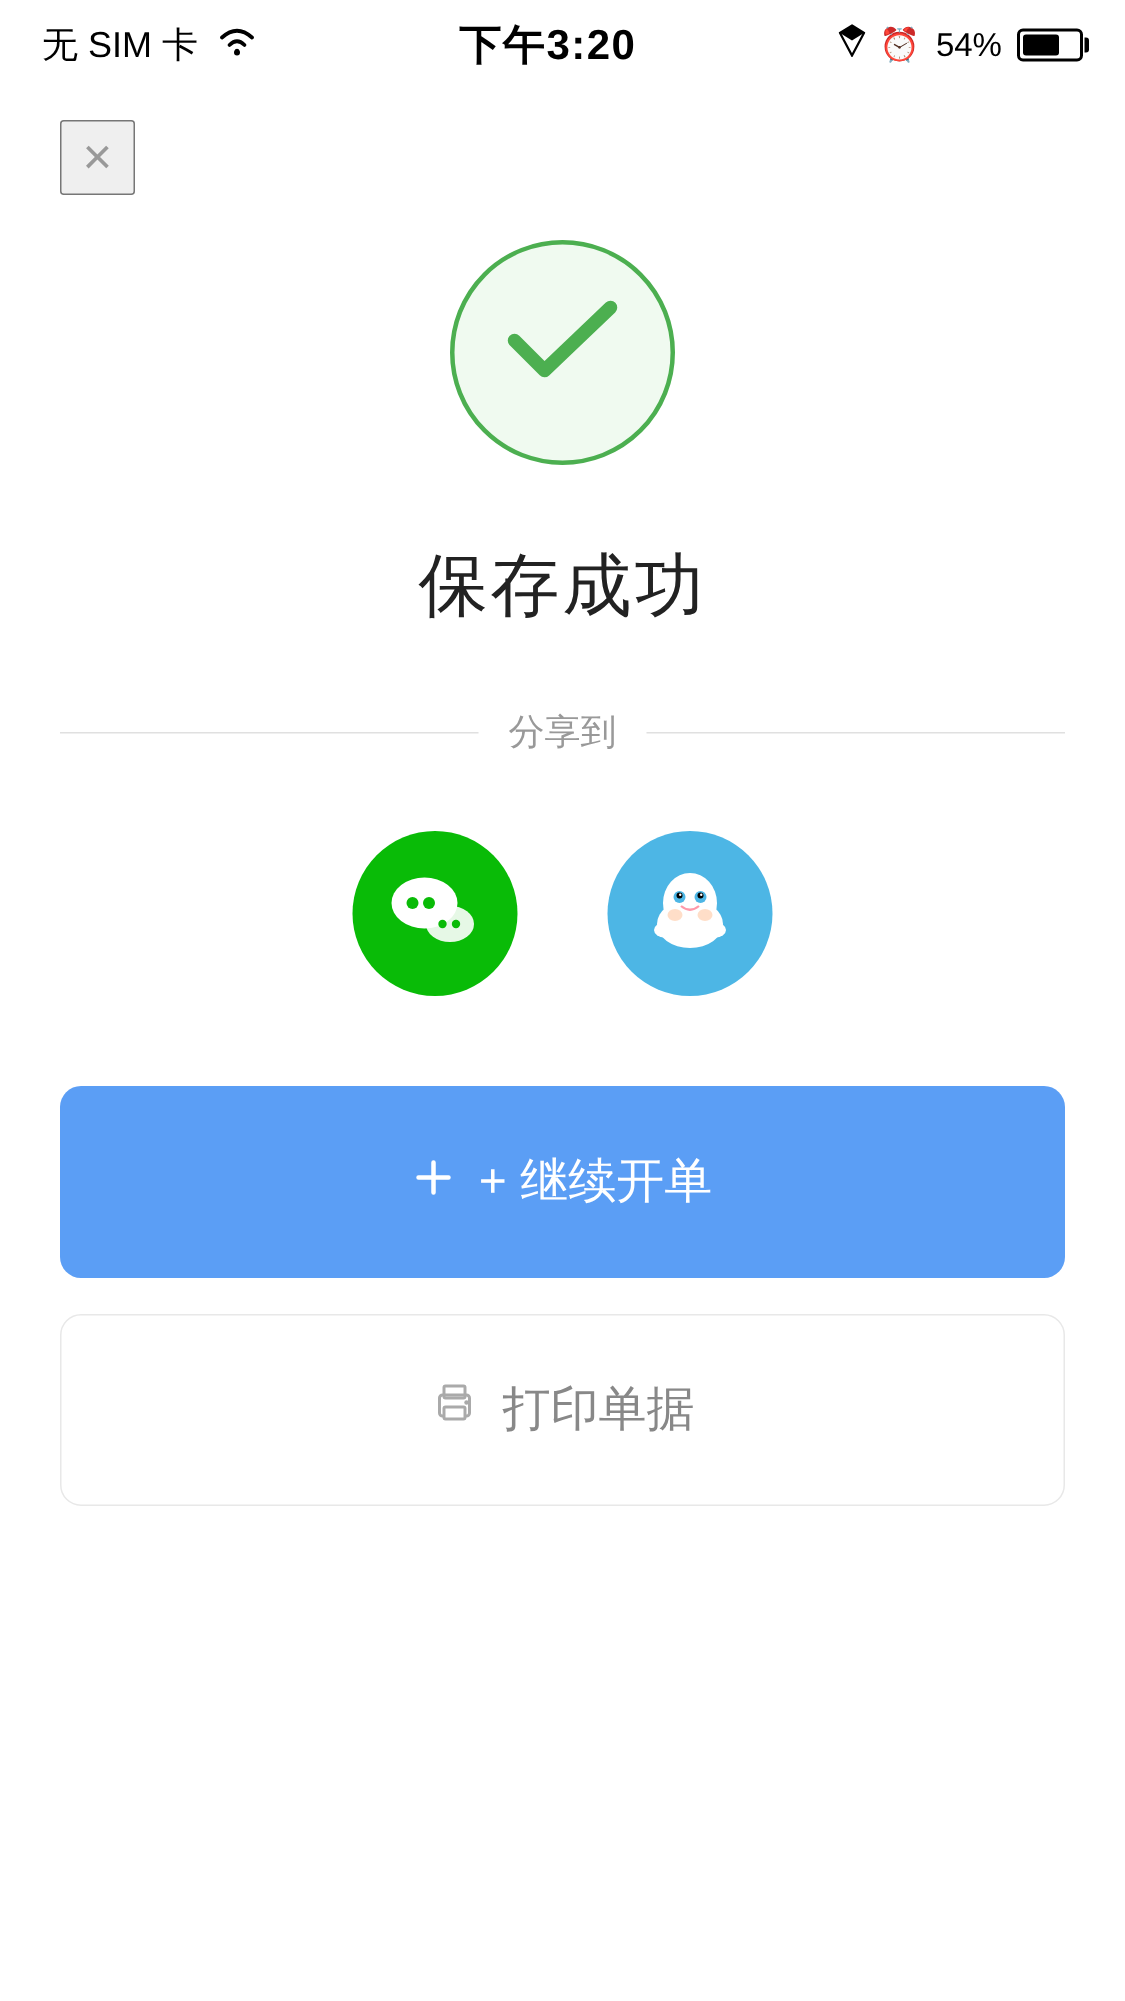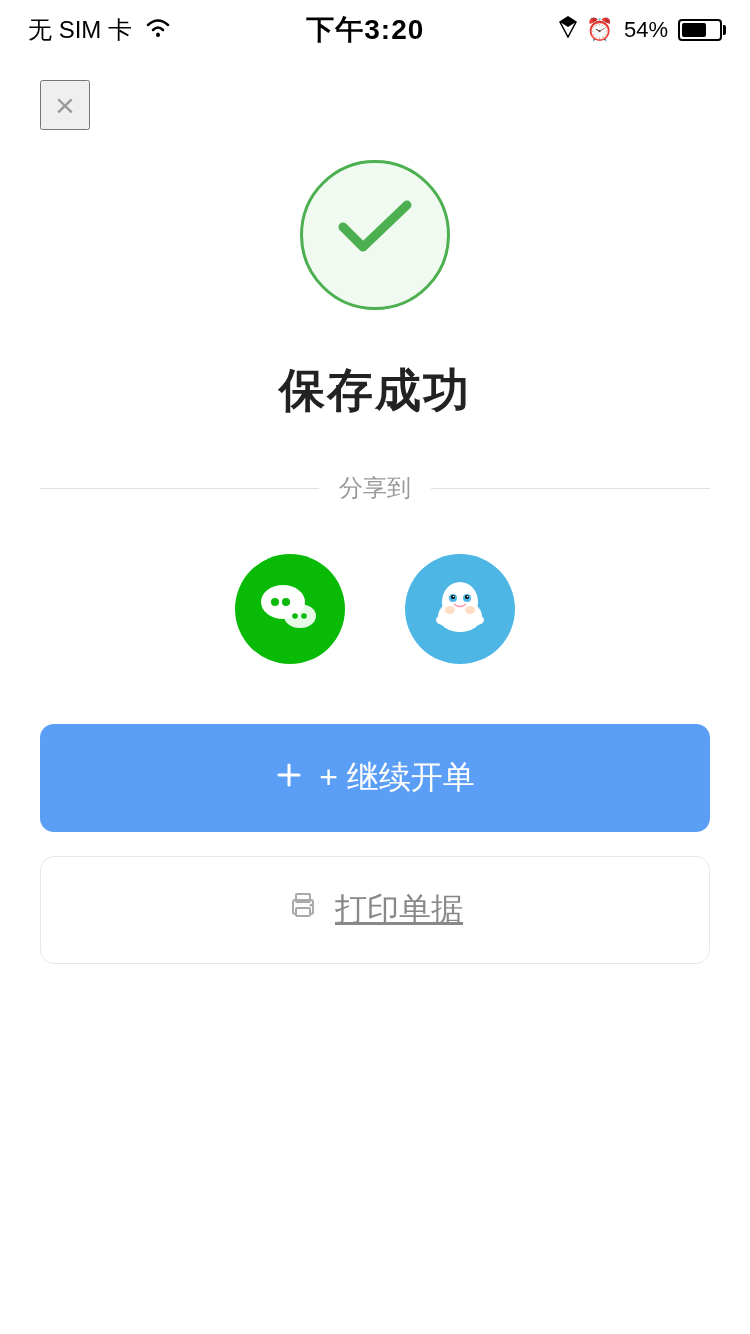--- a/index.html
+++ b/index.html
@@ -141,21 +141,21 @@
     .checkmark {
       font-size: 80px;
       color: #4CAF50;
       line-height: 1;
       margin-top: -5px;
     }
 
     .success-title {
       font-size: 46px;
       color: #222;
-      font-weight: 700;
+      font-weight: 400;
       letter-spacing: 2px;
     }
 
     
     .share-section {
       width: 100%;
       margin-bottom: 60px;
     }
 
     .share-divider {
@@ -205,21 +205,21 @@
     
     .action-buttons {
       width: 100%;
       display: flex;
       flex-direction: column;
       gap: 24px;
     }
 
     .action-btn {
       width: 100%;
-      height: 108px;
+      height: 128px;
       border-radius: 14px;
       display: flex;
       align-items: center;
       justify-content: center;
       gap: 16px;
       font-size: 32px;
       cursor: pointer;
       border: none;
       outline: none;
     }
@@ -227,21 +227,20 @@
     .btn-primary {
       background: #5B9EF5;
       color: #fff;
       font-weight: 400;
     }
 
     .btn-secondary {
       background: #fff;
       color: #888;
       border: 1px solid #e8e8e8;
-      text-decoration: underline;
     }
   </style>
 </head>
 <body>
 
 <div class="status-bar">
   <div class="status-left">
     <span>无 SIM 卡</span>
     <span>
       <svg width="28" height="22" viewBox="0 0 28 22" fill="none">

